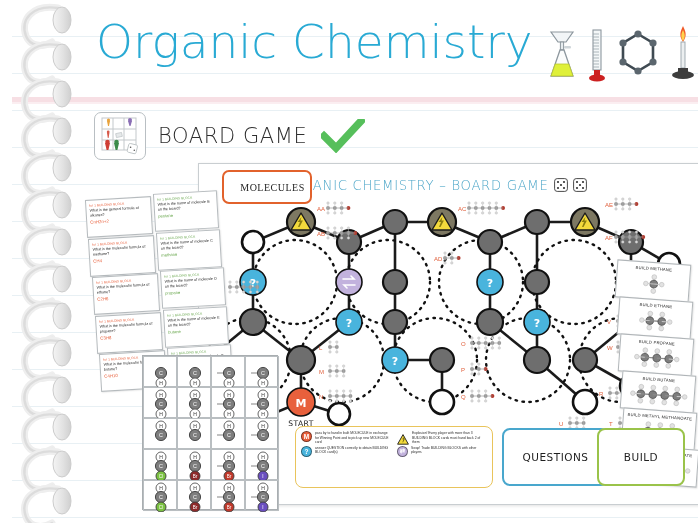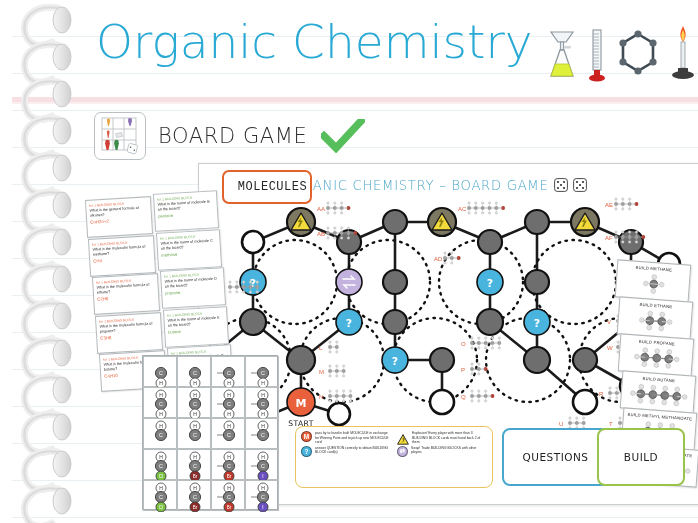--- a/index.html
+++ b/index.html
@@ -89,22 +89,22 @@
 
   
   .molbox {
     position: absolute; left: 210px; top: 170px;
     width: 90px; height: 34px;
     border: 2.2px solid #e2622c; border-radius: 7px;
     background: #fff;
     display: flex; align-items: center; justify-content: center;
   }
   .molbox span {
-    font-size: 12px; letter-spacing: 0.5px; color: #262626;
-    font-family: Liberation Mono, monospace;
+    font-size: 10px; letter-spacing: 0.5px; color: #262626;
+    font-family: Liberation Serif, serif;
     padding-left: 11px;
   }
 
   
   .legend {
     position: absolute; left: 283px; top: 426px;
     width: 198px; height: 62px;
     border: 1.8px solid #e9c45b; border-radius: 8px;
     background: #fff;
     padding: 4px 4px 0 5px;

